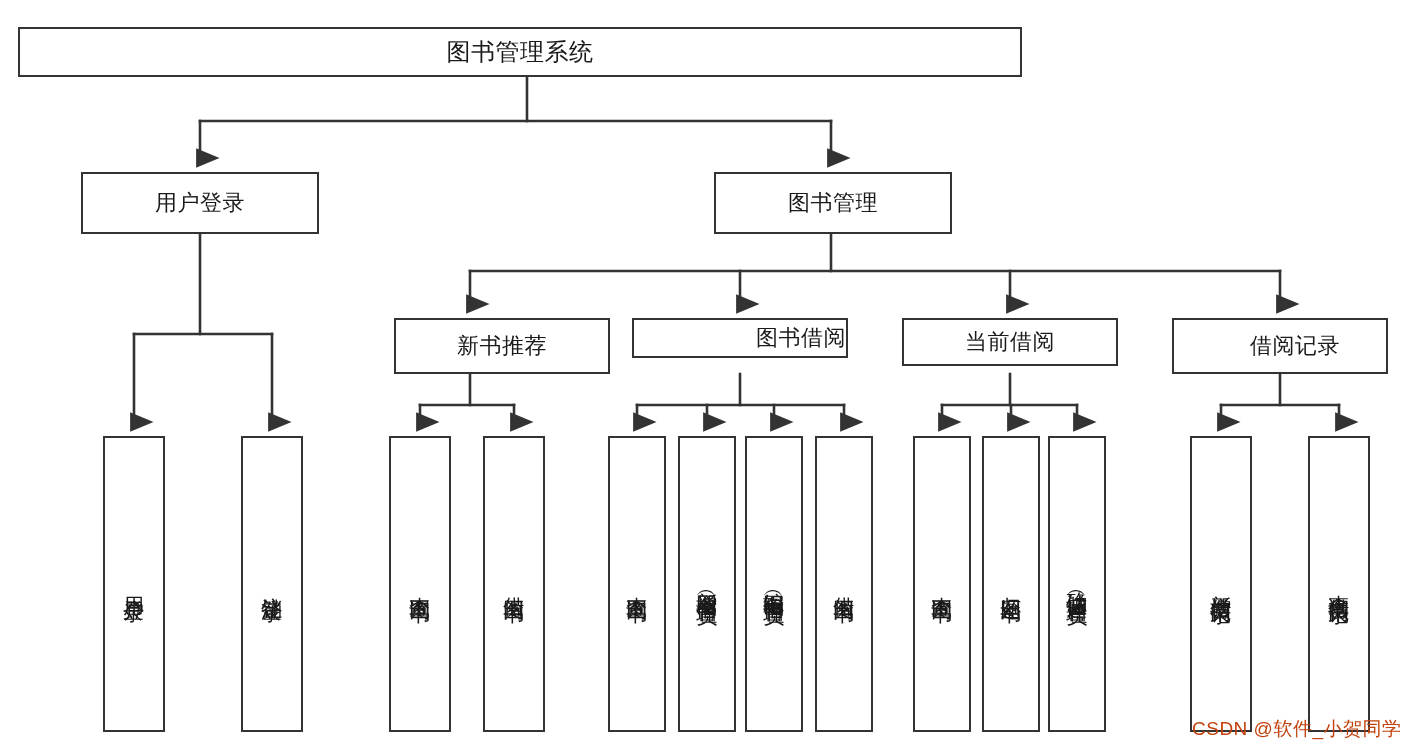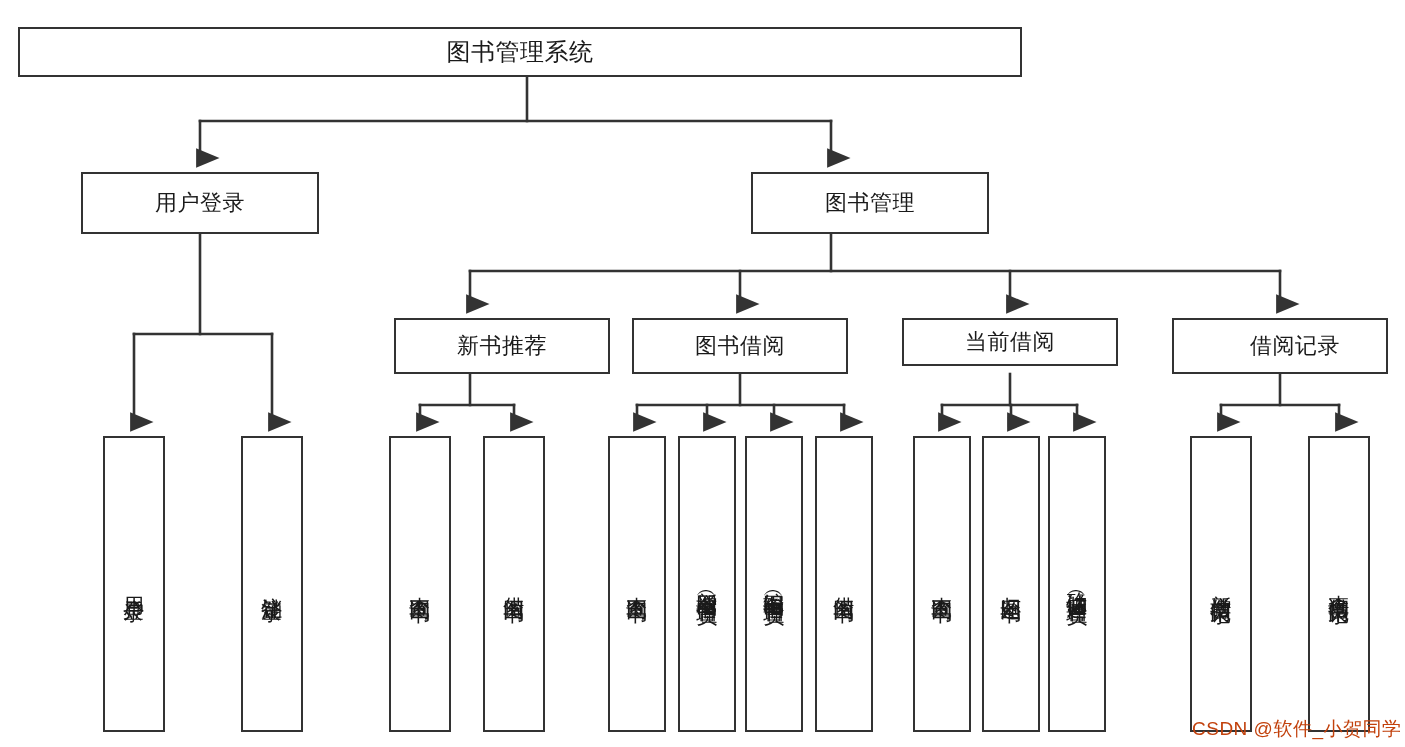--- a/index.html
+++ b/index.html
@@ -115,28 +115,28 @@
     </g>
   </svg>
 
   <div class="node node-h node-root" style="left:18px; top:14px; width:1004px; height:50px;margin-top:13px;">
     <span class="label">图书管理系统</span>
   </div>
 
   <div class="node node-h" style="left:81px; top:172px; width:238px; height:62px;">
     <span class="label">用户登录</span>
   </div>
-  <div class="node node-h" style="left:751px; top:172px; width:238px; height:62px;">
+  <div class="node node-h" style="left:714px; top:172px; width:238px; height:62px;">
     <span class="label">图书管理</span>
   </div>
 
   <div class="node node-h" style="left:362px; top:318px; width:216px; height:56px;margin-left:32px;">
     <span class="label">新书推荐</span>
   </div>
-  <div class="node node-h" style="left:632px; top:318px; width:216px; height:56px;">
+  <div class="node node-h" style="left:632px; top:318px; width:216px; height:40px;justify-content:flex-end;">
     <span class="label">图书借阅</span>
   </div>
   <div class="node node-h" style="left:902px; top:318px; width:216px; height:48px;">
     <span class="label">当前借阅</span>
   </div>
   <div class="node node-h" style="left:1172px; top:318px; width:216px; height:56px;padding-left:30px;">
     <span class="label">借阅记录</span>
   </div>
 
   <div class="node node-v" style="left:103px; top:436px; width:62px; height:296px;">

